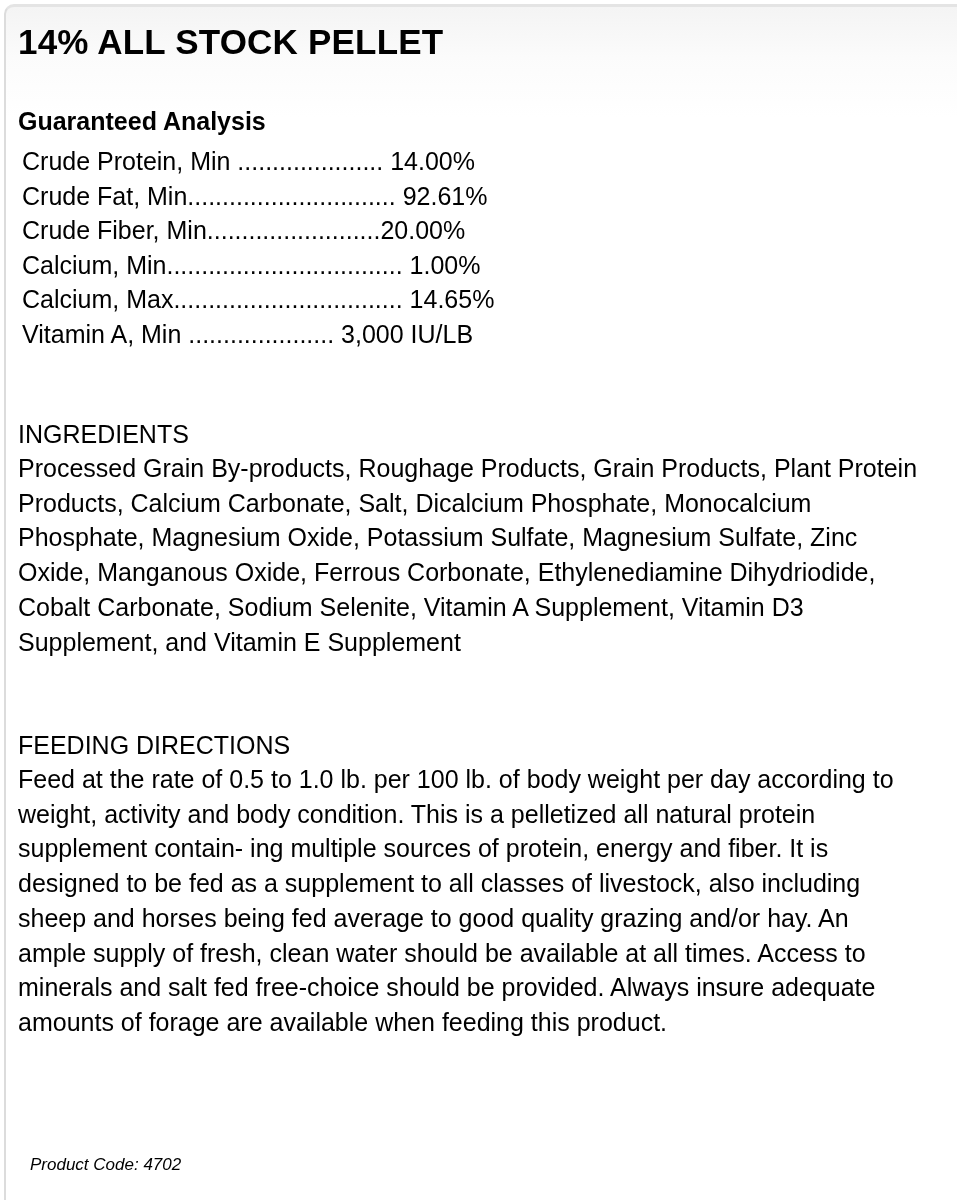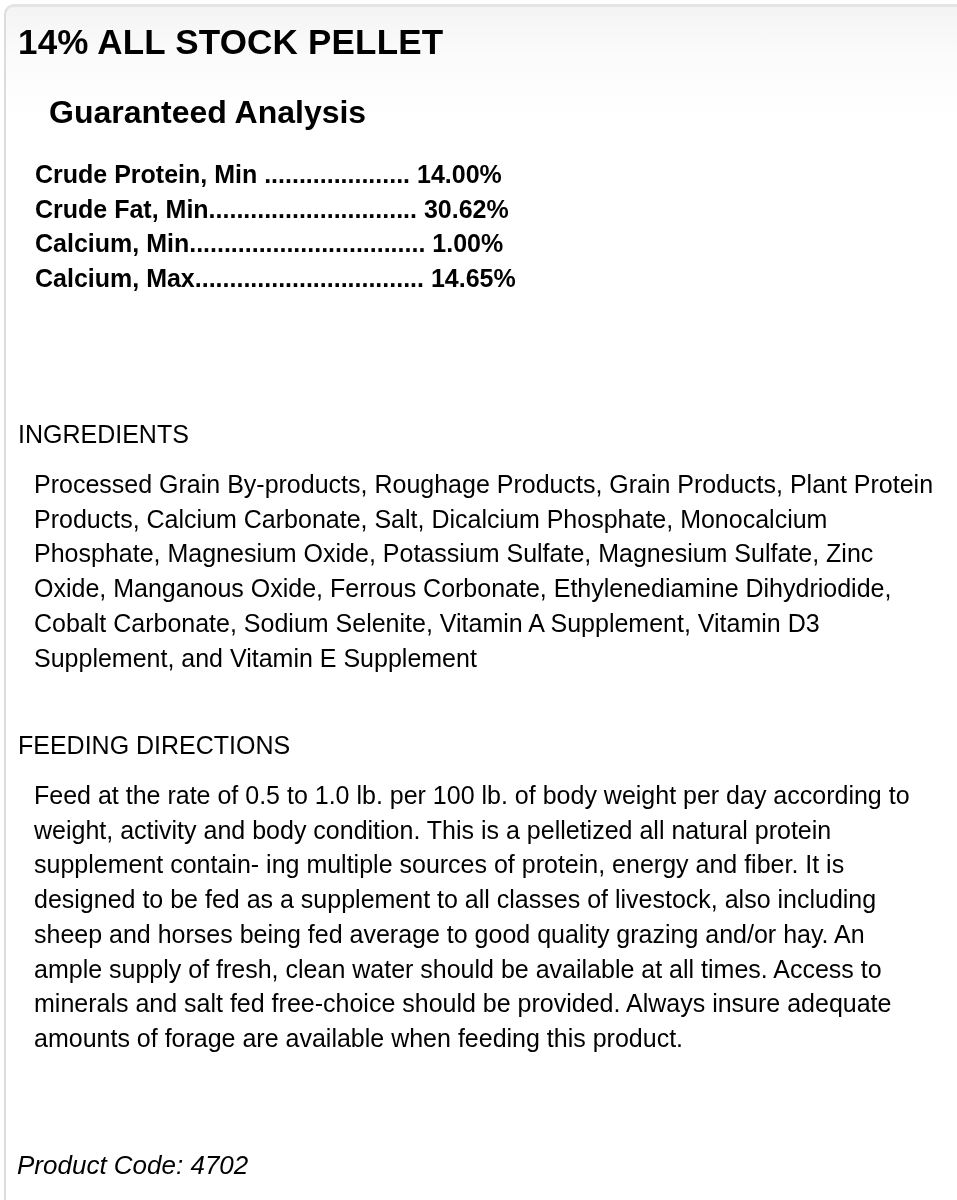--- a/index.html
+++ b/index.html
@@ -35,80 +35,80 @@
       font-size: 35px;
       font-weight: bold;
       letter-spacing: 0.2px;
       line-height: 40px;
       white-space: nowrap;
       text-align: right;
     }
     .ga-heading {
       position: absolute;
       left: 18px;
-      top: 97px;
-      font-size: 32px;
+      top: 106px;
+      font-size: 25px;
       font-weight: bold;
       line-height: 30px;
       white-space: nowrap;
-      margin-left: 31px;
     }
     .ga-list {
       position: absolute;
       left: 18px;
       top: 140px;
-      margin: 17px;
+      margin: 4px;
       padding: 0;
       list-style: none;
-      font-weight: bold;
     }
     .ga-row {
       height: 34.6px;
       font-size: 25px;
       line-height: 34.6px;
       white-space: nowrap;
     }
     .section-head {
       position: absolute;
       left: 18px;
       font-size: 25px;
       line-height: 30px;
       white-space: nowrap;
     }
     .body-text {
       position: absolute;
       left: 18px;
       width: 900px;
-      margin: 16px;
+      margin: 0;
       font-size: 25px;
       line-height: 34.7px;
     }
     .product-code {
       position: absolute;
-      left: 17px;
+      left: 30px;
       top: 1149px;
-      font-size: 26px;
+      font-size: 17px;
       font-style: italic;
       line-height: 32px;
       white-space: nowrap;
     }
   </style>
 </head>
 <body>
 
 <div class="card"></div>
 
 <h1 class="title">14% ALL STOCK PELLET</h1>
 
 <div class="ga-heading">Guaranteed Analysis</div>
 <ul class="ga-list">
   <li class="ga-row">Crude Protein, Min ..................... 14.00%</li>
-  <li class="ga-row">Crude Fat, Min.............................. 30.62%</li>
+  <li class="ga-row">Crude Fat, Min.............................. 92.61%</li>
+  <li class="ga-row">Crude Fiber, Min.........................20.00%</li>
   <li class="ga-row">Calcium, Min.................................. 1.00%</li>
   <li class="ga-row">Calcium, Max................................. 14.65%</li>
+  <li class="ga-row">Vitamin A, Min ..................... 3,000 IU/LB</li>
 </ul>
 
 <div class="section-head" style="top:419px;text-align:center;">INGREDIENTS</div>
 <p class="body-text" style="top:451px;">Processed Grain By-products, Roughage Products, Grain Products, Plant Protein Products, Calcium Carbonate, Salt, Dicalcium Phosphate, Monocalcium Phosphate, Magnesium Oxide, Potassium Sulfate, Magnesium Sulfate, Zinc Oxide, Manganous Oxide, Ferrous Corbonate, Ethylenediamine Dihydriodide, Cobalt Carbonate, Sodium Selenite, Vitamin A Supplement, Vitamin D3 Supplement, and Vitamin E Supplement</p>
 
 <div class="section-head" style="top:730px;">FEEDING DIRECTIONS</div>
 <p class="body-text" style="top:762px;">Feed at the rate of 0.5 to 1.0 lb. per 100 lb. of body weight per day according to weight, activity and body condition. This is a pelletized all natural protein supplement contain- ing multiple sources of protein, energy and fiber. It is designed to be fed as a supplement to all classes of livestock, also including sheep and horses being fed average to good quality grazing and/or hay. An ample supply of fresh, clean water should be available at all times. Access to minerals and salt fed free-choice should be provided. Always insure adequate amounts of forage are available when feeding this product.</p>
 
 <div class="product-code">Product Code: 4702</div>
 

